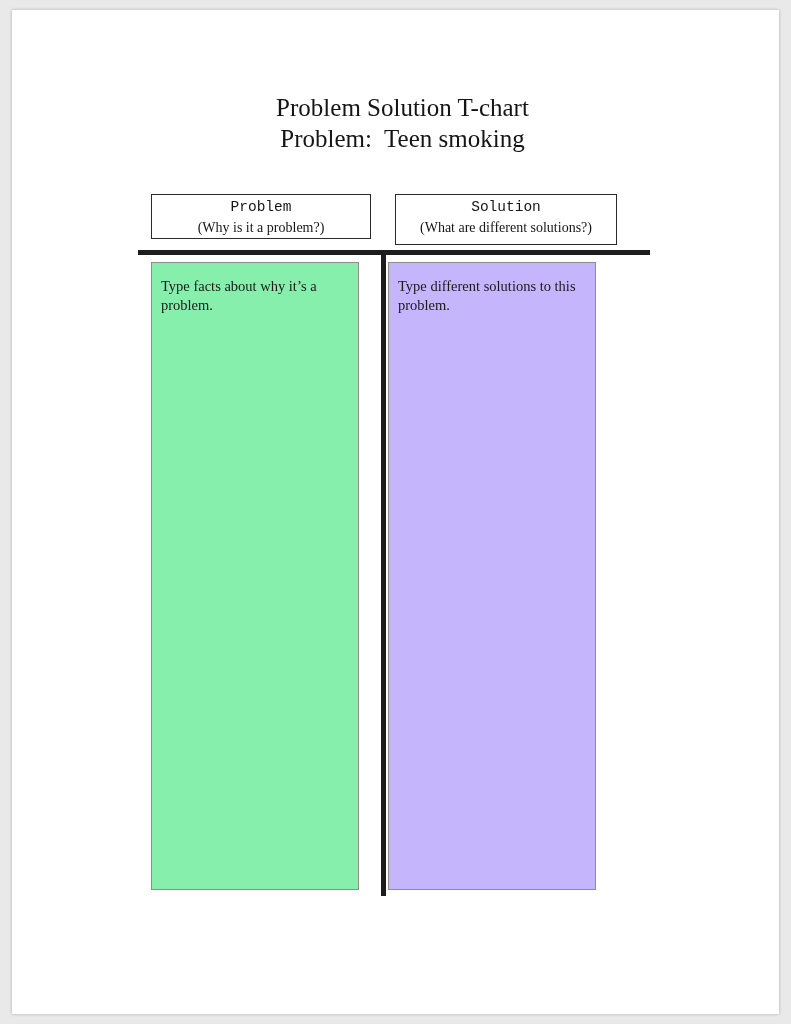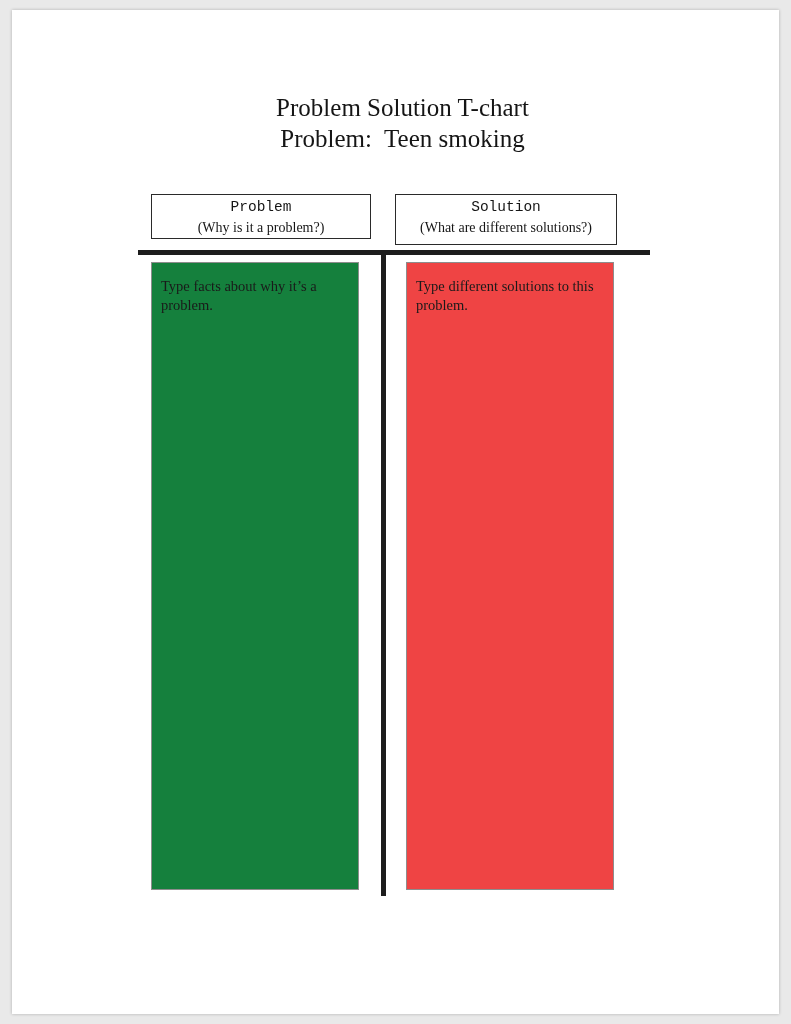--- a/index.html
+++ b/index.html
@@ -96,31 +96,31 @@
 
   
   .box-left {
     position: absolute;
     left: 139px;
     top: 252px;
     width: 208px;
     height: 628px;
     border: 1px solid #8d8d8d;
     box-sizing: border-box;
-    background: #15803d;
+    background: #86efac;
   }
   .box-right {
     position: absolute;
-    left: 394px;
+    left: 376px;
     top: 252px;
     width: 208px;
     height: 628px;
     border: 1px solid #8d8d8d;
     box-sizing: border-box;
-    background: #ef4444;
+    background: #c4b5fd;
   }
   .box-text {
     position: absolute;
     left: 9px;
     top: 14px;
     right: 10px;
     font-size: 14.5px;
     line-height: 19px;
     color: #1a1a1a;
     text-align: left;

